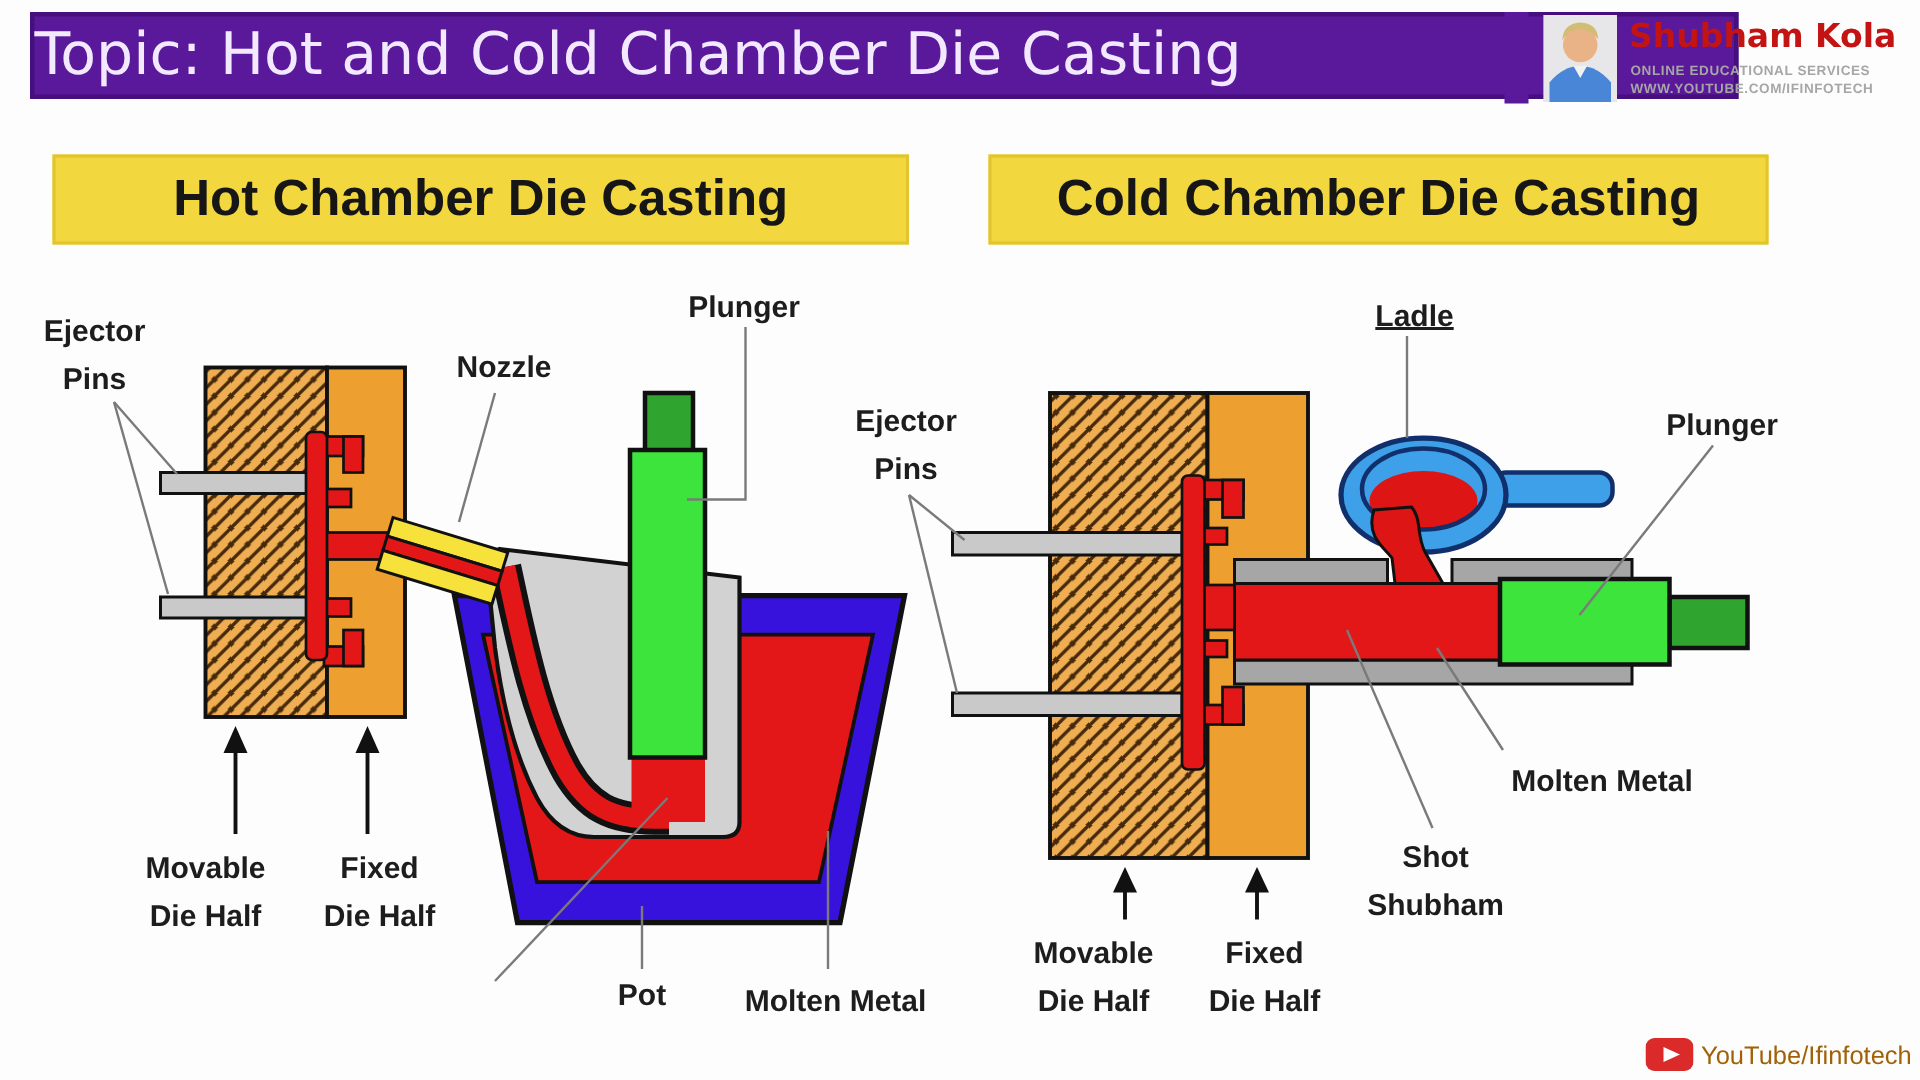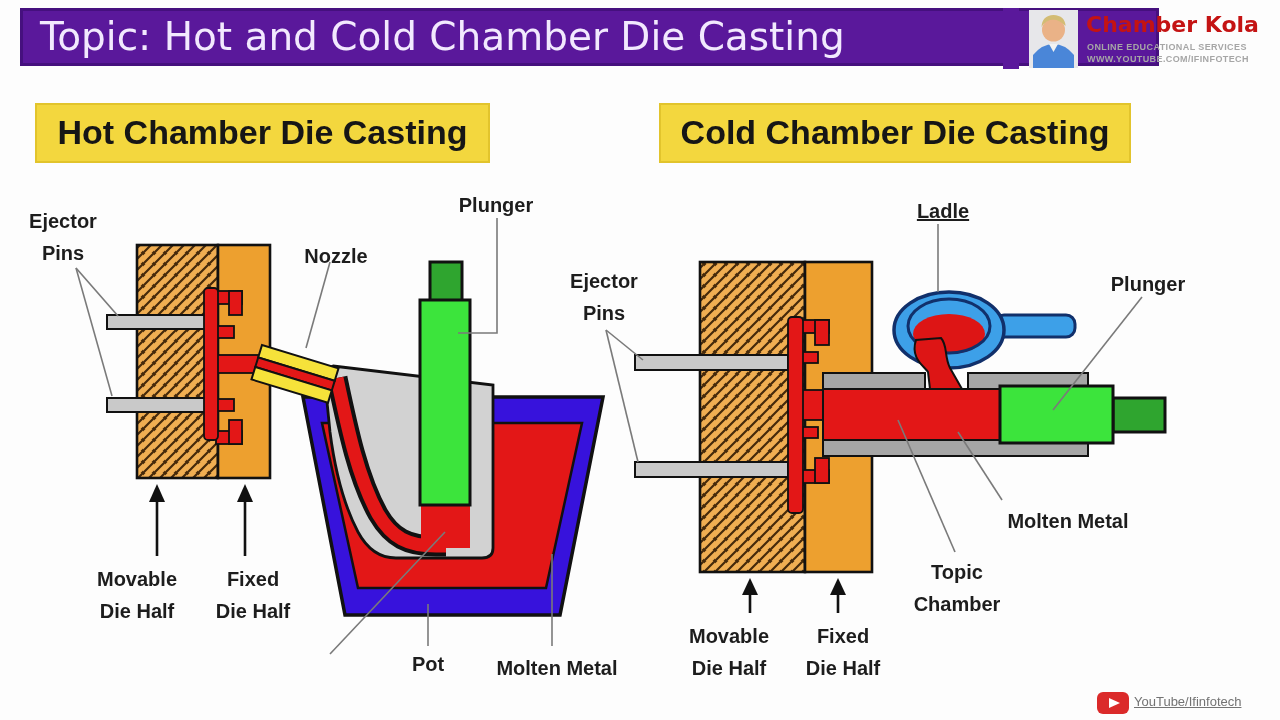--- a/index.html
+++ b/index.html
@@ -2,59 +2,59 @@
 <html><head>
 <meta charset="utf-8">
 <style>
   html,body{margin:0;padding:0;background:#fff;}
   .page{position:relative;width:1280px;height:720px;background:#fdfdfd;overflow:hidden;
         font-family:"Liberation Sans",sans-serif;}
   
   .topic-banner{position:absolute;left:20px;top:8px;width:1139px;height:58px;
     background:#5a189b;border:3px solid #45107e;box-sizing:border-box;
     color:#f2e9fe;font-family:"DejaVu Sans",sans-serif;font-size:39px;
-    line-height:52px;padding-left:17px;white-space:nowrap;}
+    line-height:52px;white-space:nowrap;}
   .brand-accent{position:absolute;left:1003px;top:8px;width:16px;height:61px;background:#5a189b;}
   .brand-photo{position:absolute;left:1029px;top:10px;width:49px;height:58px;background:#e6e6e8;}
   .brand-name{position:absolute;left:1086px;top:12px;width:190px;
     font-family:"DejaVu Sans",sans-serif;font-weight:bold;font-size:22px;color:#c41313;}
   .brand-sub{position:absolute;left:1087px;width:200px;font-size:9px;color:#a6a6a6;
     letter-spacing:.4px;font-weight:bold;}
   
   .section-title{position:absolute;top:103px;height:60px;background:#f3d73e;
     border:2px solid #e2c42c;box-sizing:border-box;color:#161616;
     font-size:34px;font-weight:700;text-align:center;line-height:54px;}
-  .title-hot{left:35px;width:455px;}
-  .title-cold{left:659px;width:472px;}
+  .title-hot{left:35px;width:571px;}
+  .title-cold{left:659px;width:520px;}
   
   .lbl{position:absolute;transform:translateX(-50%);text-align:center;
     font-size:20px;font-weight:bold;color:#1d1d1d;white-space:nowrap;line-height:32px;}
   
-  .yt-badge-text{position:absolute;left:1134px;top:694px;font-size:13px;color:#737373;text-decoration:underline;}
+  .yt-badge-text{position:absolute;left:1134px;top:694px;font-size:17px;color:#a16207;}
   .yt-icon{position:absolute;left:1097px;top:692px;}
   svg.scene{position:absolute;left:0;top:0;}
 </style>
 </head>
 <body>
 
 <div class="page">
 
   <div class="topic-banner">Topic: Hot and Cold Chamber Die Casting</div>
   <div class="brand-accent"></div>
 
   <div class="brand-photo">
     <svg width="49" height="58">
       <rect x="0" y="0" width="49" height="58" fill="#e7e7ea"></rect>
       <path d="M4,58 L4,45 Q13,34 24.5,34 Q36,34 45,45 L45,58 Z" fill="#4a86d8"></path>
       <path d="M20,34 L24.5,42 L29,34 Z" fill="#f2f2f2"></path>
       <circle cx="24.5" cy="20" r="11.5" fill="#eab287"></circle>
       <path d="M12.5,17 Q13,5.5 24.5,5 Q36,5.5 36.5,16 Q30,9.5 24.5,9.5 Q17,9.5 12.5,17 Z" fill="#d3bc74"></path>
     </svg>
   </div>
-  <div class="brand-name">Chamber Kola</div>
+  <div class="brand-name">Shubham Kola</div>
   <div class="brand-sub" style="top:42px;">ONLINE EDUCATIONAL SERVICES</div>
   <div class="brand-sub" style="top:54px;">WWW.YOUTUBE.COM/IFINFOTECH</div>
 
   <div class="section-title title-hot">Hot Chamber Die Casting</div>
   <div class="section-title title-cold">Cold Chamber Die Casting</div>
 
   <svg class="scene" width="1280" height="720" viewBox="0 0 1280 720">
     <defs>
       <pattern id="hatch" width="11" height="11" patternUnits="userSpaceOnUse">
         <rect width="11" height="11" fill="#f0ae52"></rect>
@@ -166,43 +166,43 @@
       </g>
       <polygon points="750,578 742,595 758,595" fill="#111"></polygon>
       <polygon points="838,578 830,595 846,595" fill="#111"></polygon>
     </g>
   </svg>
 
   <div class="lbl" style="left:63px;top:205px;">
     <div>Ejector</div>
     <div>Pins</div>
   </div>
-  <div class="lbl" style="left:336px;top:240px;">Nozzle</div>
+  <div class="lbl" style="left:336px;top:229px;">Nozzle</div>
   <div class="lbl" style="left:496px;top:189px;">Plunger</div>
   <div class="lbl" style="left:137px;top:563px;">
     <div>Movable</div>
     <div>Die Half</div>
   </div>
   <div class="lbl" style="left:253px;top:563px;">
     <div>Fixed</div>
     <div>Die Half</div>
   </div>
   <div class="lbl" style="left:428px;top:648px;">Pot</div>
   <div class="lbl" style="left:557px;top:652px;">Molten Metal</div>
 
   <div class="lbl" style="left:604px;top:265px;">
     <div>Ejector</div>
     <div>Pins</div>
   </div>
   <div class="lbl" style="left:943px;top:195px;text-decoration:underline;">Ladle</div>
   <div class="lbl" style="left:1148px;top:268px;">Plunger</div>
   <div class="lbl" style="left:1068px;top:505px;">Molten Metal</div>
   <div class="lbl" style="left:957px;top:556px;">
-    <div>Topic</div>
-    <div>Chamber</div>
+    <div>Shot</div>
+    <div>Shubham</div>
   </div>
   <div class="lbl" style="left:729px;top:620px;">
     <div>Movable</div>
     <div>Die Half</div>
   </div>
   <div class="lbl" style="left:843px;top:620px;">
     <div>Fixed</div>
     <div>Die Half</div>
   </div>
 

